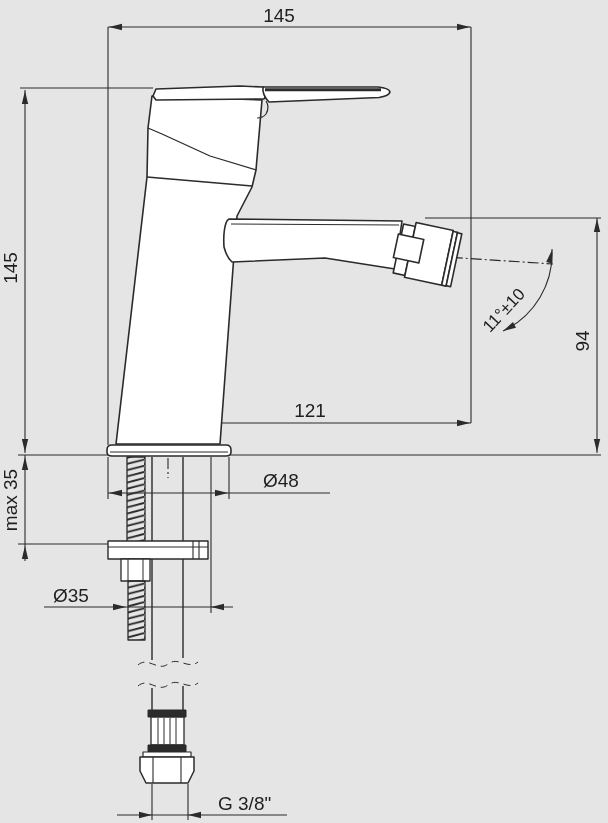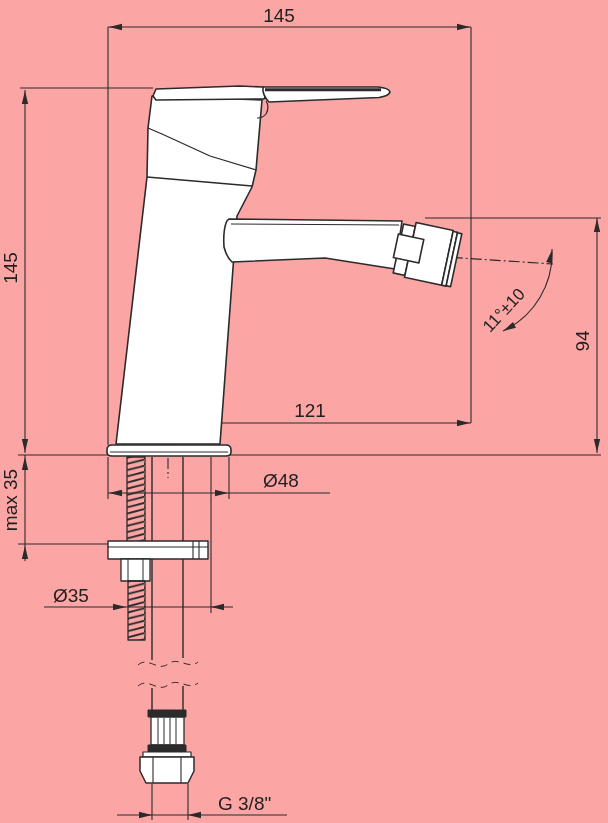--- a/index.html
+++ b/index.html
@@ -1,16 +1,16 @@
 <!DOCTYPE html>
 <html><head>
 <meta charset="utf-8">
 <style>
   html,body{margin:0;padding:0;background:#ffffff;}
-  .stage{position:relative;width:608px;height:823px;background:#fca5a5;overflow:hidden;
+  .stage{position:relative;width:608px;height:823px;background:#e5e5e5;overflow:hidden;
          font-family:"Liberation Sans", sans-serif;}
   svg{position:absolute;left:0;top:0;}
   text{font-family:"Liberation Sans", sans-serif;fill:#1f1f1f;}
   .dim-label{font-size:19px;}
   .dim-label-small{font-size:17px;}
 </style>
 </head>
 <body>
 
 <div class="stage">

